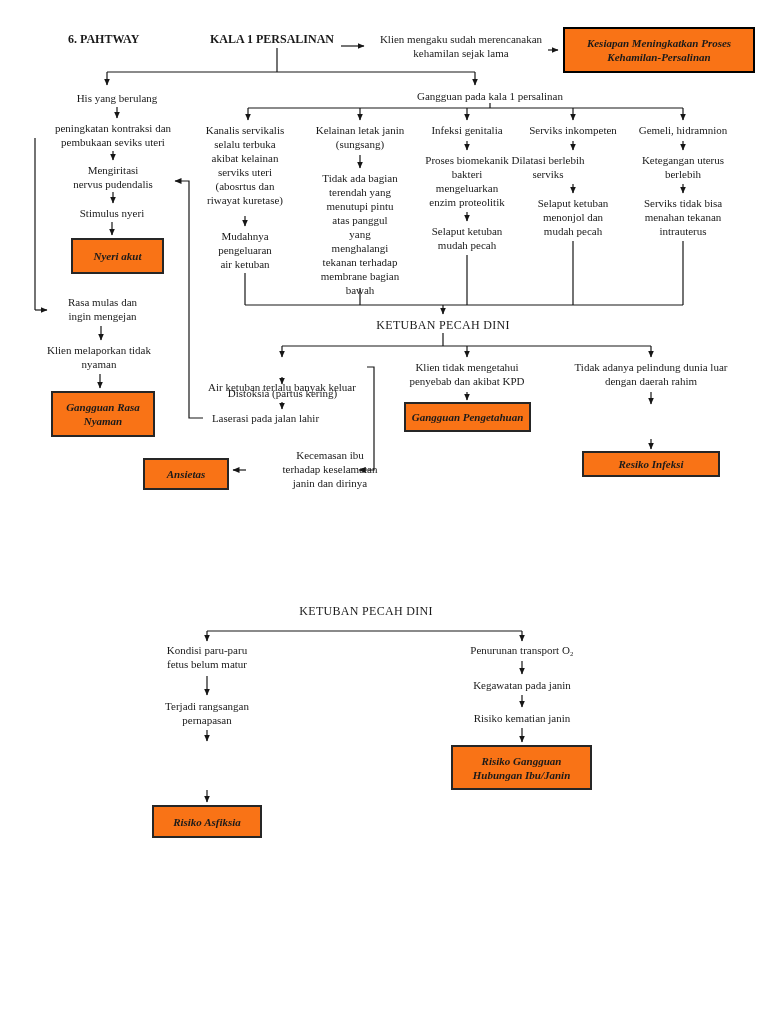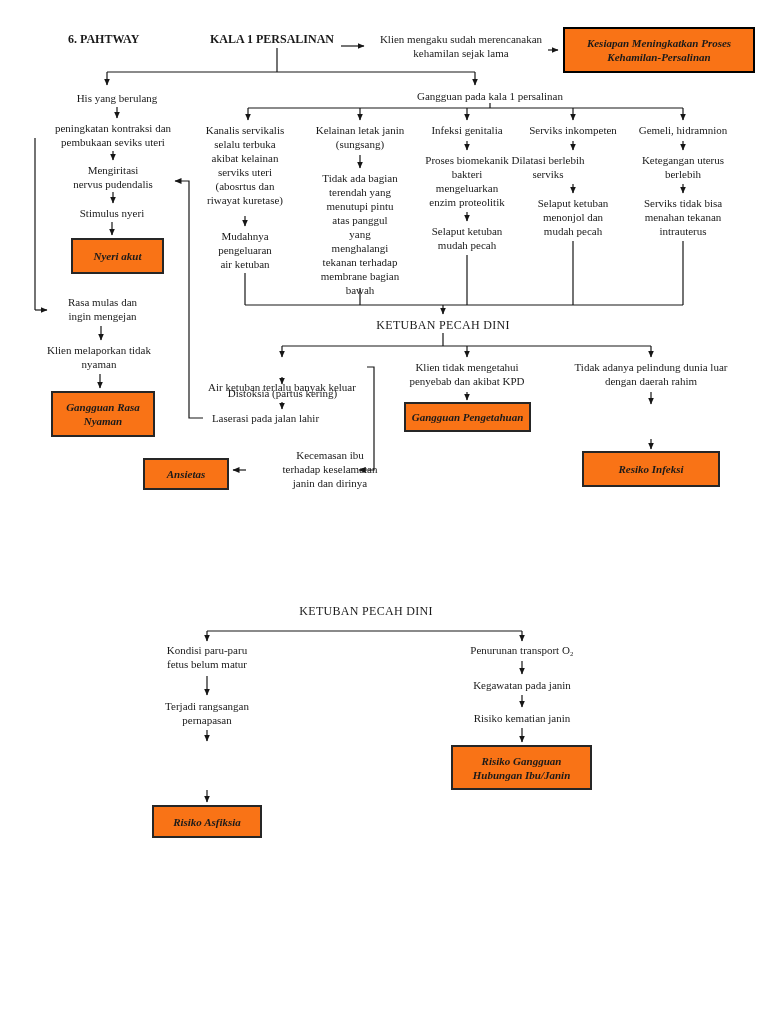--- a/index.html
+++ b/index.html
@@ -190,21 +190,21 @@
 terhadap keselamatan
 janin dan dirinya</div>
   <div class="node box" style="left:143px;top:458px;width:86px;height:32px;">Ansietas</div>
 
   <div class="node" style="left:397px;top:360px;width:140px;">Klien tidak mengetahui
 penyebab dan akibat KPD</div>
   <div class="node box" style="left:404px;top:402px;width:127px;height:30px;">Gangguan Pengetahuan</div>
 
   <div class="node" style="left:562px;top:360px;width:178px;">Tidak adanya pelindung dunia luar
 dengan daerah rahim</div>
-  <div class="node box" style="left:582px;top:451px;width:138px;height:36px;">Resiko Infeksi</div>
+  <div class="node box" style="left:582px;top:451px;width:138px;height:26px;">Resiko Infeksi</div>
 
   <div class="node title-caps" style="left:296px;top:604px;width:140px;">KETUBAN PECAH DINI</div>
 
   <div class="node" style="left:147px;top:643px;width:120px;">Kondisi paru-paru
 fetus belum matur</div>
   <div class="node" style="left:147px;top:699px;width:120px;">Terjadi rangsangan
 pernapasan</div>
   <div class="node box" style="left:152px;top:805px;width:110px;height:33px;">Risiko Asfiksia</div>
 
   <div class="node" style="left:440px;top:643px;width:164px;">Penurunan transport O₂</div>

